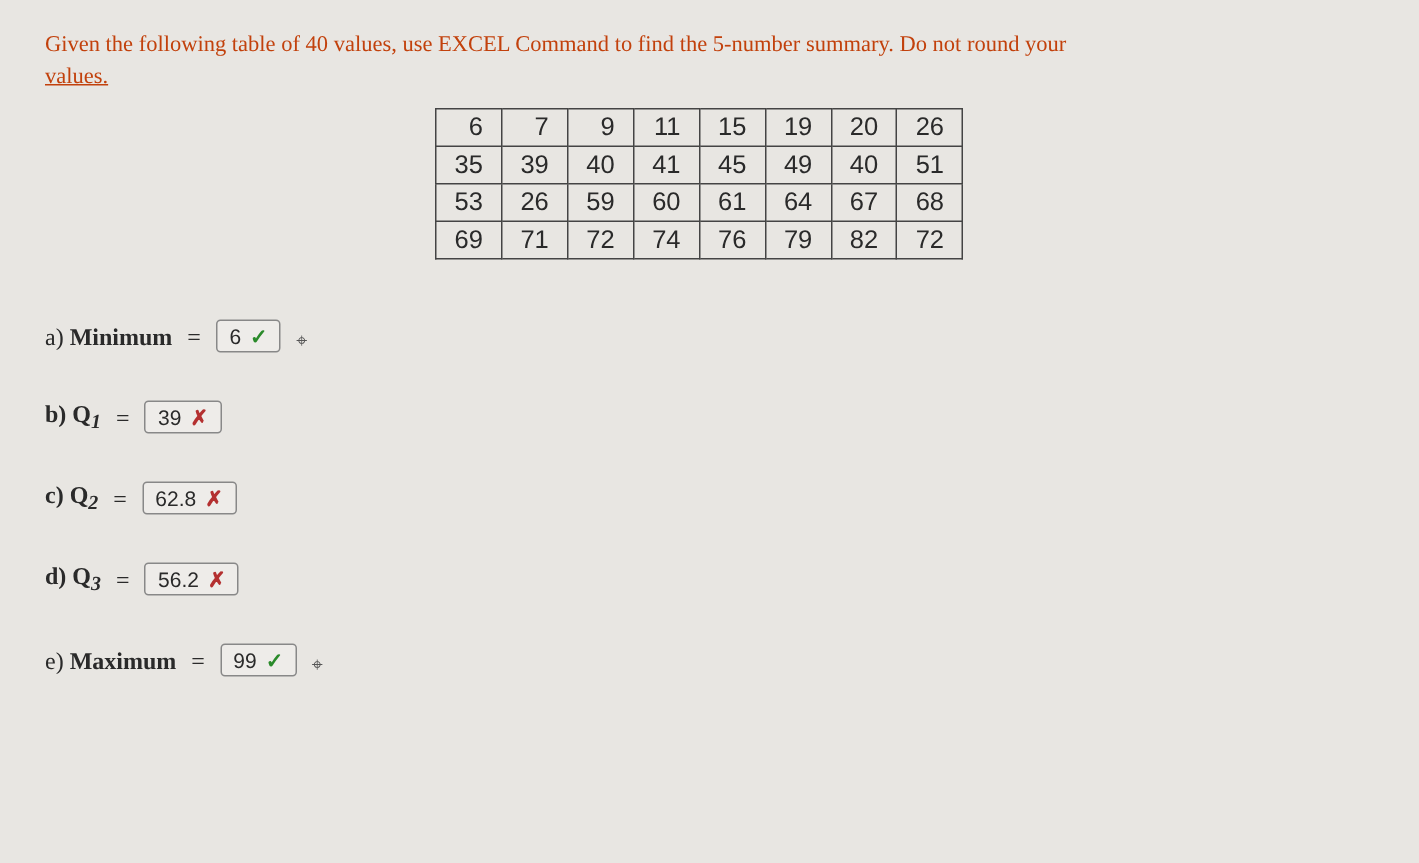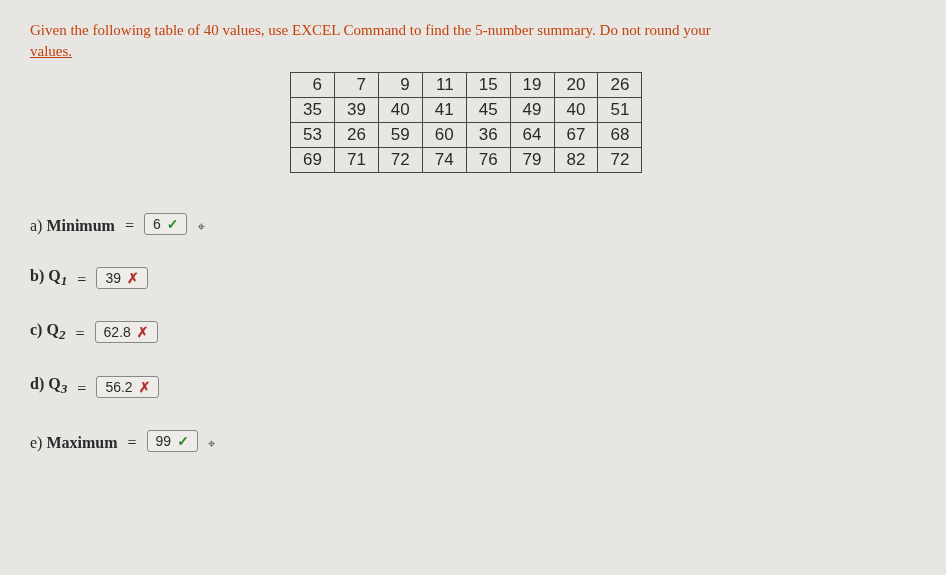--- a/index.html
+++ b/index.html
@@ -97,21 +97,21 @@
         <td>45</td>
         <td>49</td>
         <td>40</td>
         <td>51</td>
       </tr>
       <tr>
         <td>53</td>
         <td>26</td>
         <td>59</td>
         <td>60</td>
-        <td>36</td>
+        <td>61</td>
         <td>64</td>
         <td>67</td>
         <td>68</td>
       </tr>
       <tr>
         <td>69</td>
         <td>71</td>
         <td>72</td>
         <td>74</td>
         <td>76</td>

